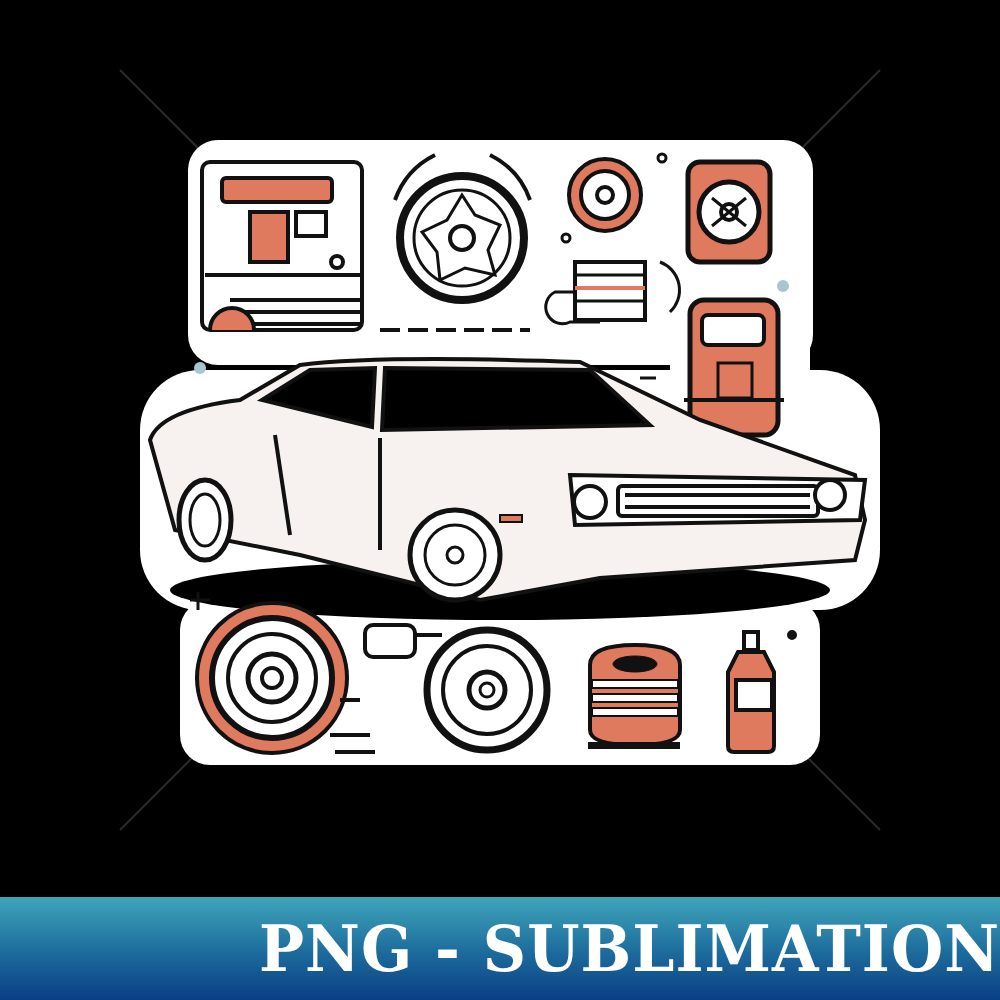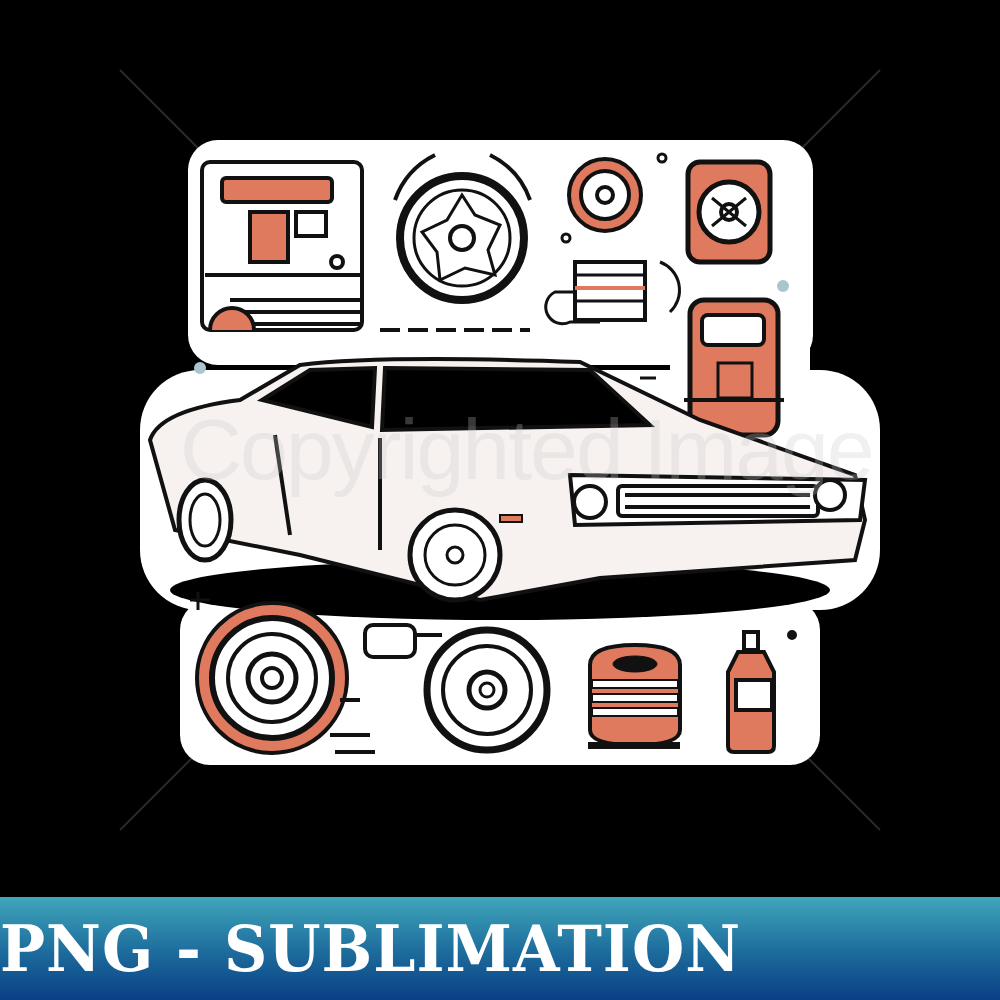--- a/index.html
+++ b/index.html
@@ -1,21 +1,21 @@
 <!DOCTYPE html>
 <html><head>
 <meta charset="utf-8">
 <style>
   html, body { margin:0; padding:0; }
   body { width:1000px; height:1000px; background:#000; position:relative; overflow:hidden; font-family:"DejaVu Serif", serif; }
   .stage { position:absolute; left:0; top:0; width:1000px; height:895px; background:#000; }
   .sticker { position:absolute; left:0; top:0; width:1000px; height:895px; }
   .watermark { position:absolute; left:180px; top:400px; font-family:"Liberation Sans", sans-serif; font-size:86px; color:rgba(200,200,200,0.28); letter-spacing:-2px; white-space:nowrap; pointer-events:none; }
   .banner { position:absolute; left:0; top:897px; width:1000px; height:103px;
-            background:linear-gradient(#3fa6ba, #1c6a9c 55%, #0a3f85); display:flex; align-items:center; justify-content:flex-start; }
+            background:linear-gradient(#3fa6ba, #1c6a9c 55%, #0a3f85); display:flex; align-items:center; justify-content:flex-end; }
   .banner-text { color:#fff; font-family:"DejaVu Serif", serif; font-weight:bold; font-size:60px; letter-spacing:1px; transform:scaleY(1.05); }
 </style>
 </head>
 <body>
 
 <div class="stage">
   <svg class="sticker" viewBox="0 0 1000 895" width="1000" height="895">
 
     <g stroke="#2a2a2a" stroke-width="2">
       <line x1="120" y1="70" x2="880" y2="830"></line>
@@ -147,18 +147,17 @@
       <circle cx="792" cy="635" r="3" fill="#111"></circle>
     </g>
 
     <g stroke="#111" stroke-width="3" fill="none">
       <line x1="190" y1="600" x2="210" y2="600"></line>
       <line x1="198" y1="592" x2="198" y2="610"></line>
       <line x1="640" y1="378" x2="656" y2="378"></line>
     </g>
     <circle cx="200" cy="368" r="6" fill="#a9c6cf"></circle>
   </svg>
-  <div class="watermark">Copyrighted Image</div>
 </div>
 
 <div class="banner">
   <span class="banner-text">PNG - SUBLIMATION</span>
 </div>
 
 </body></html>

